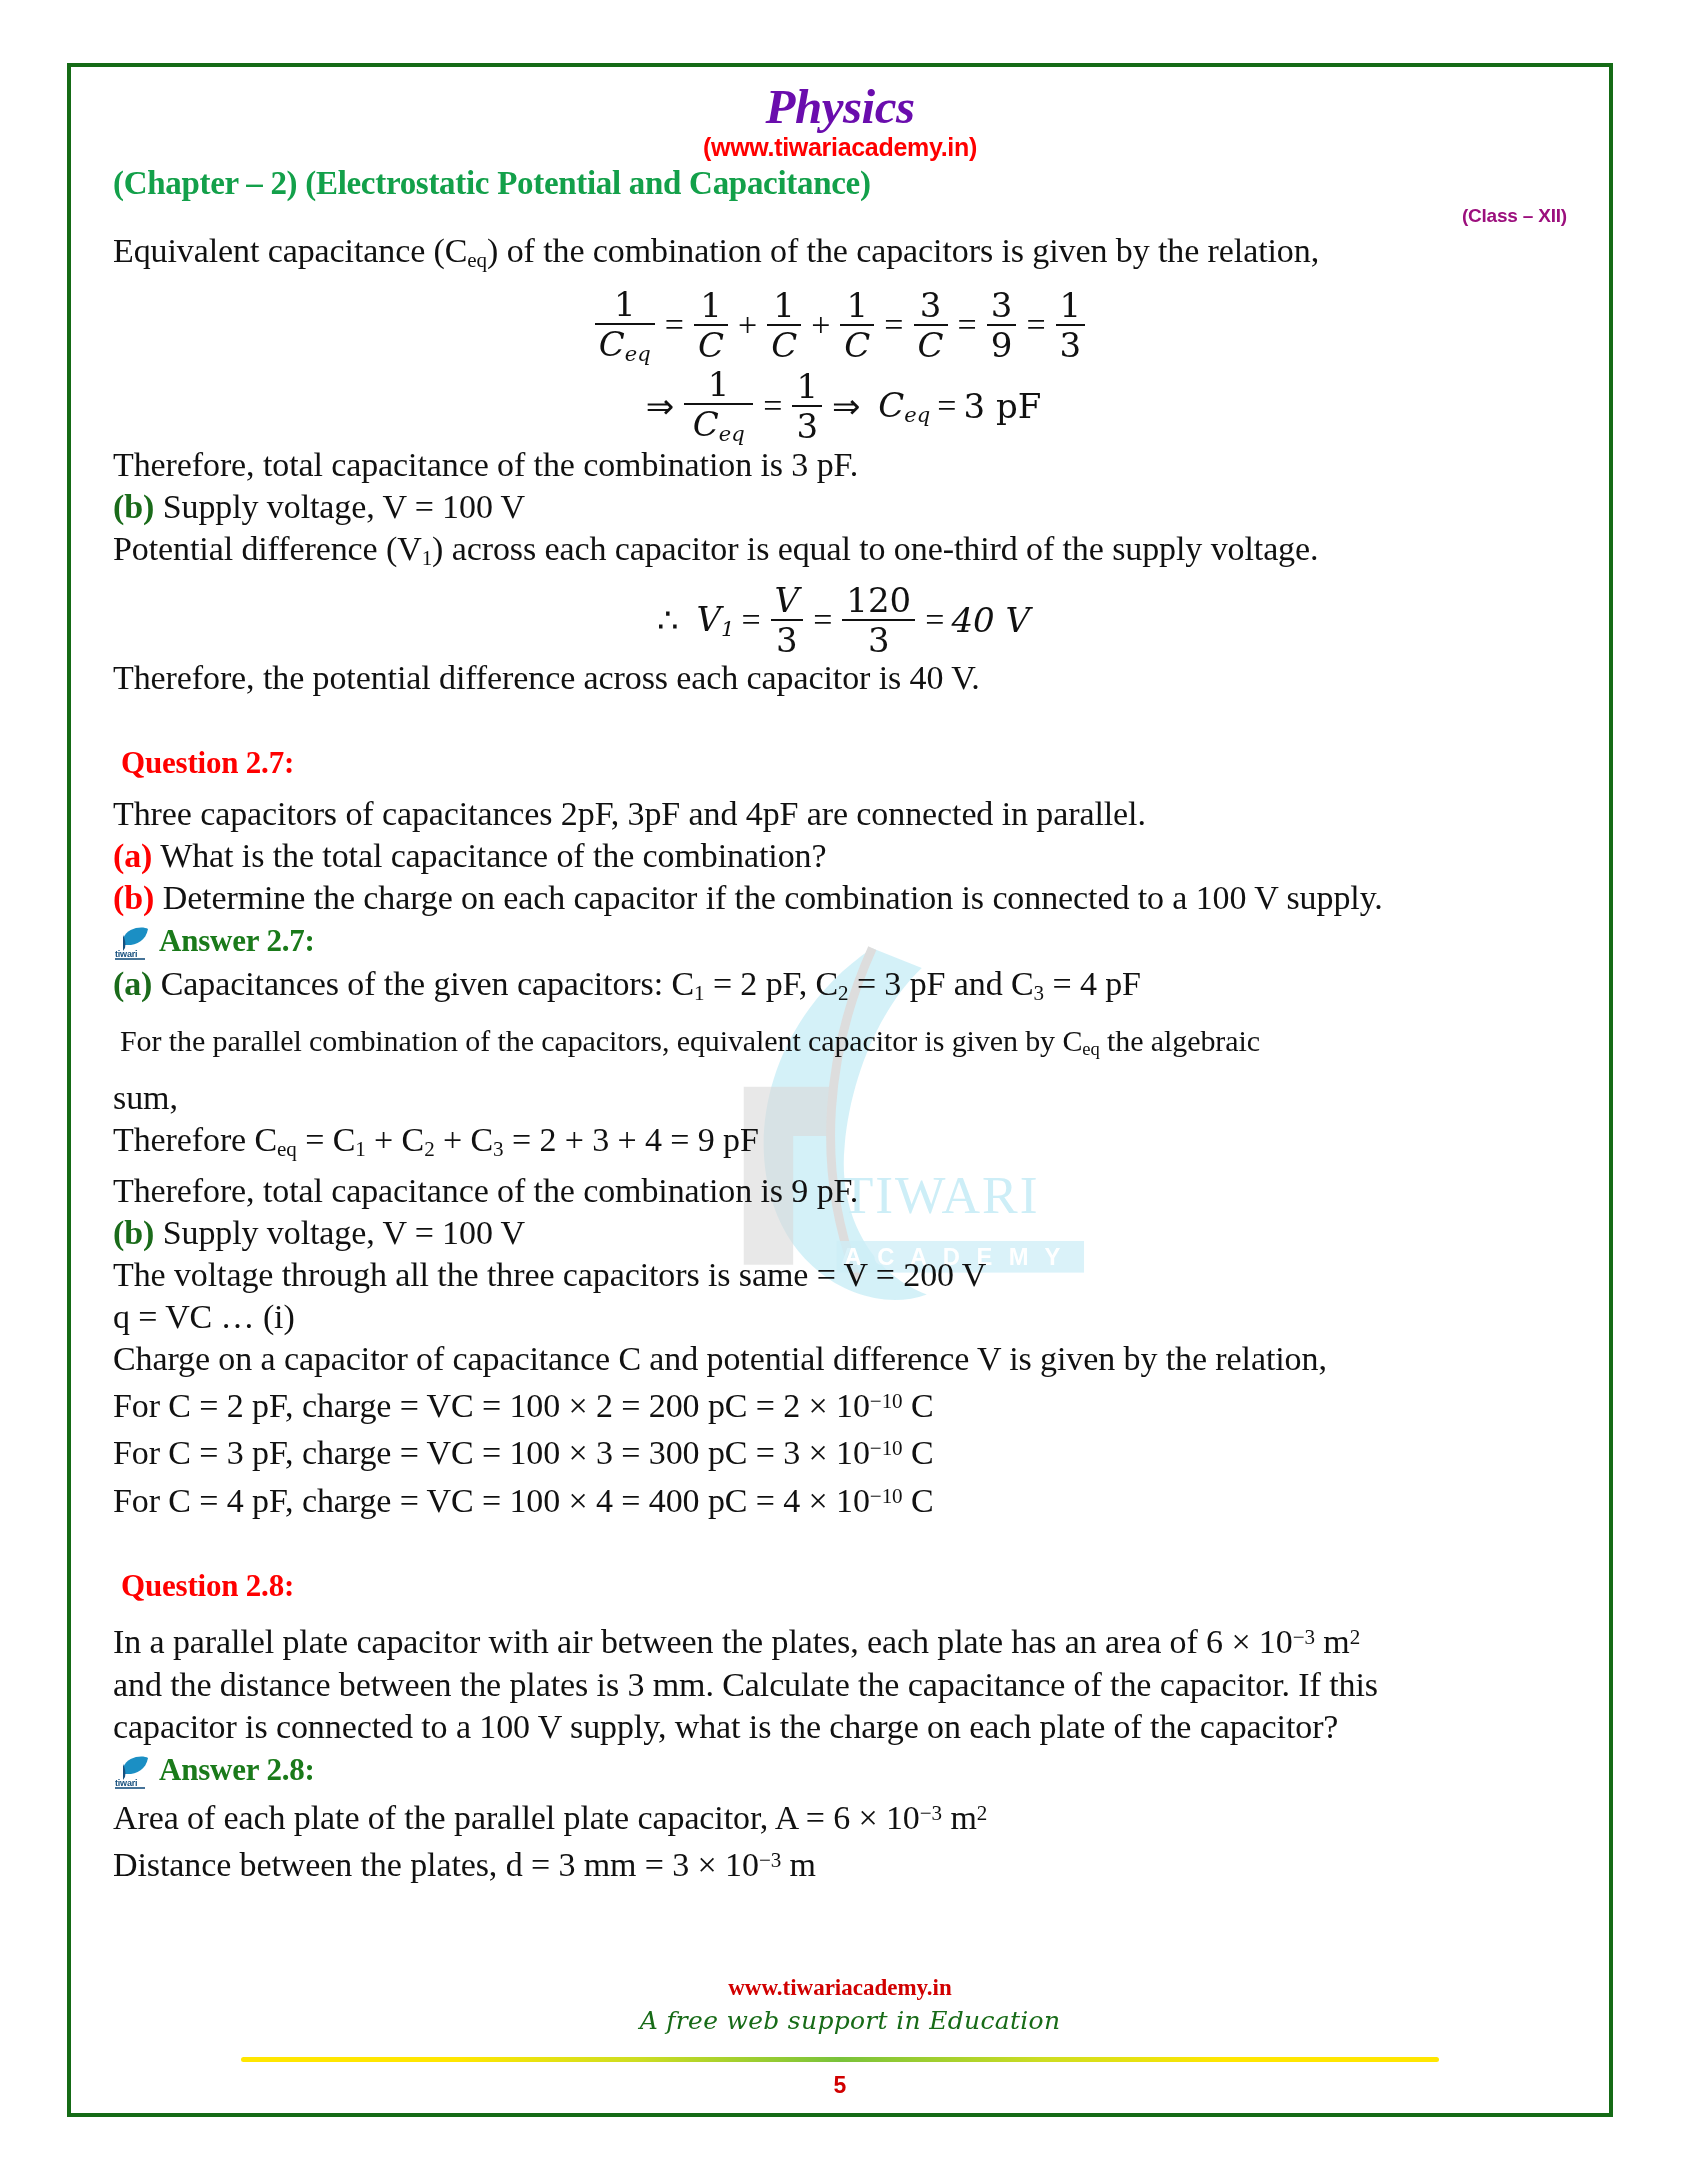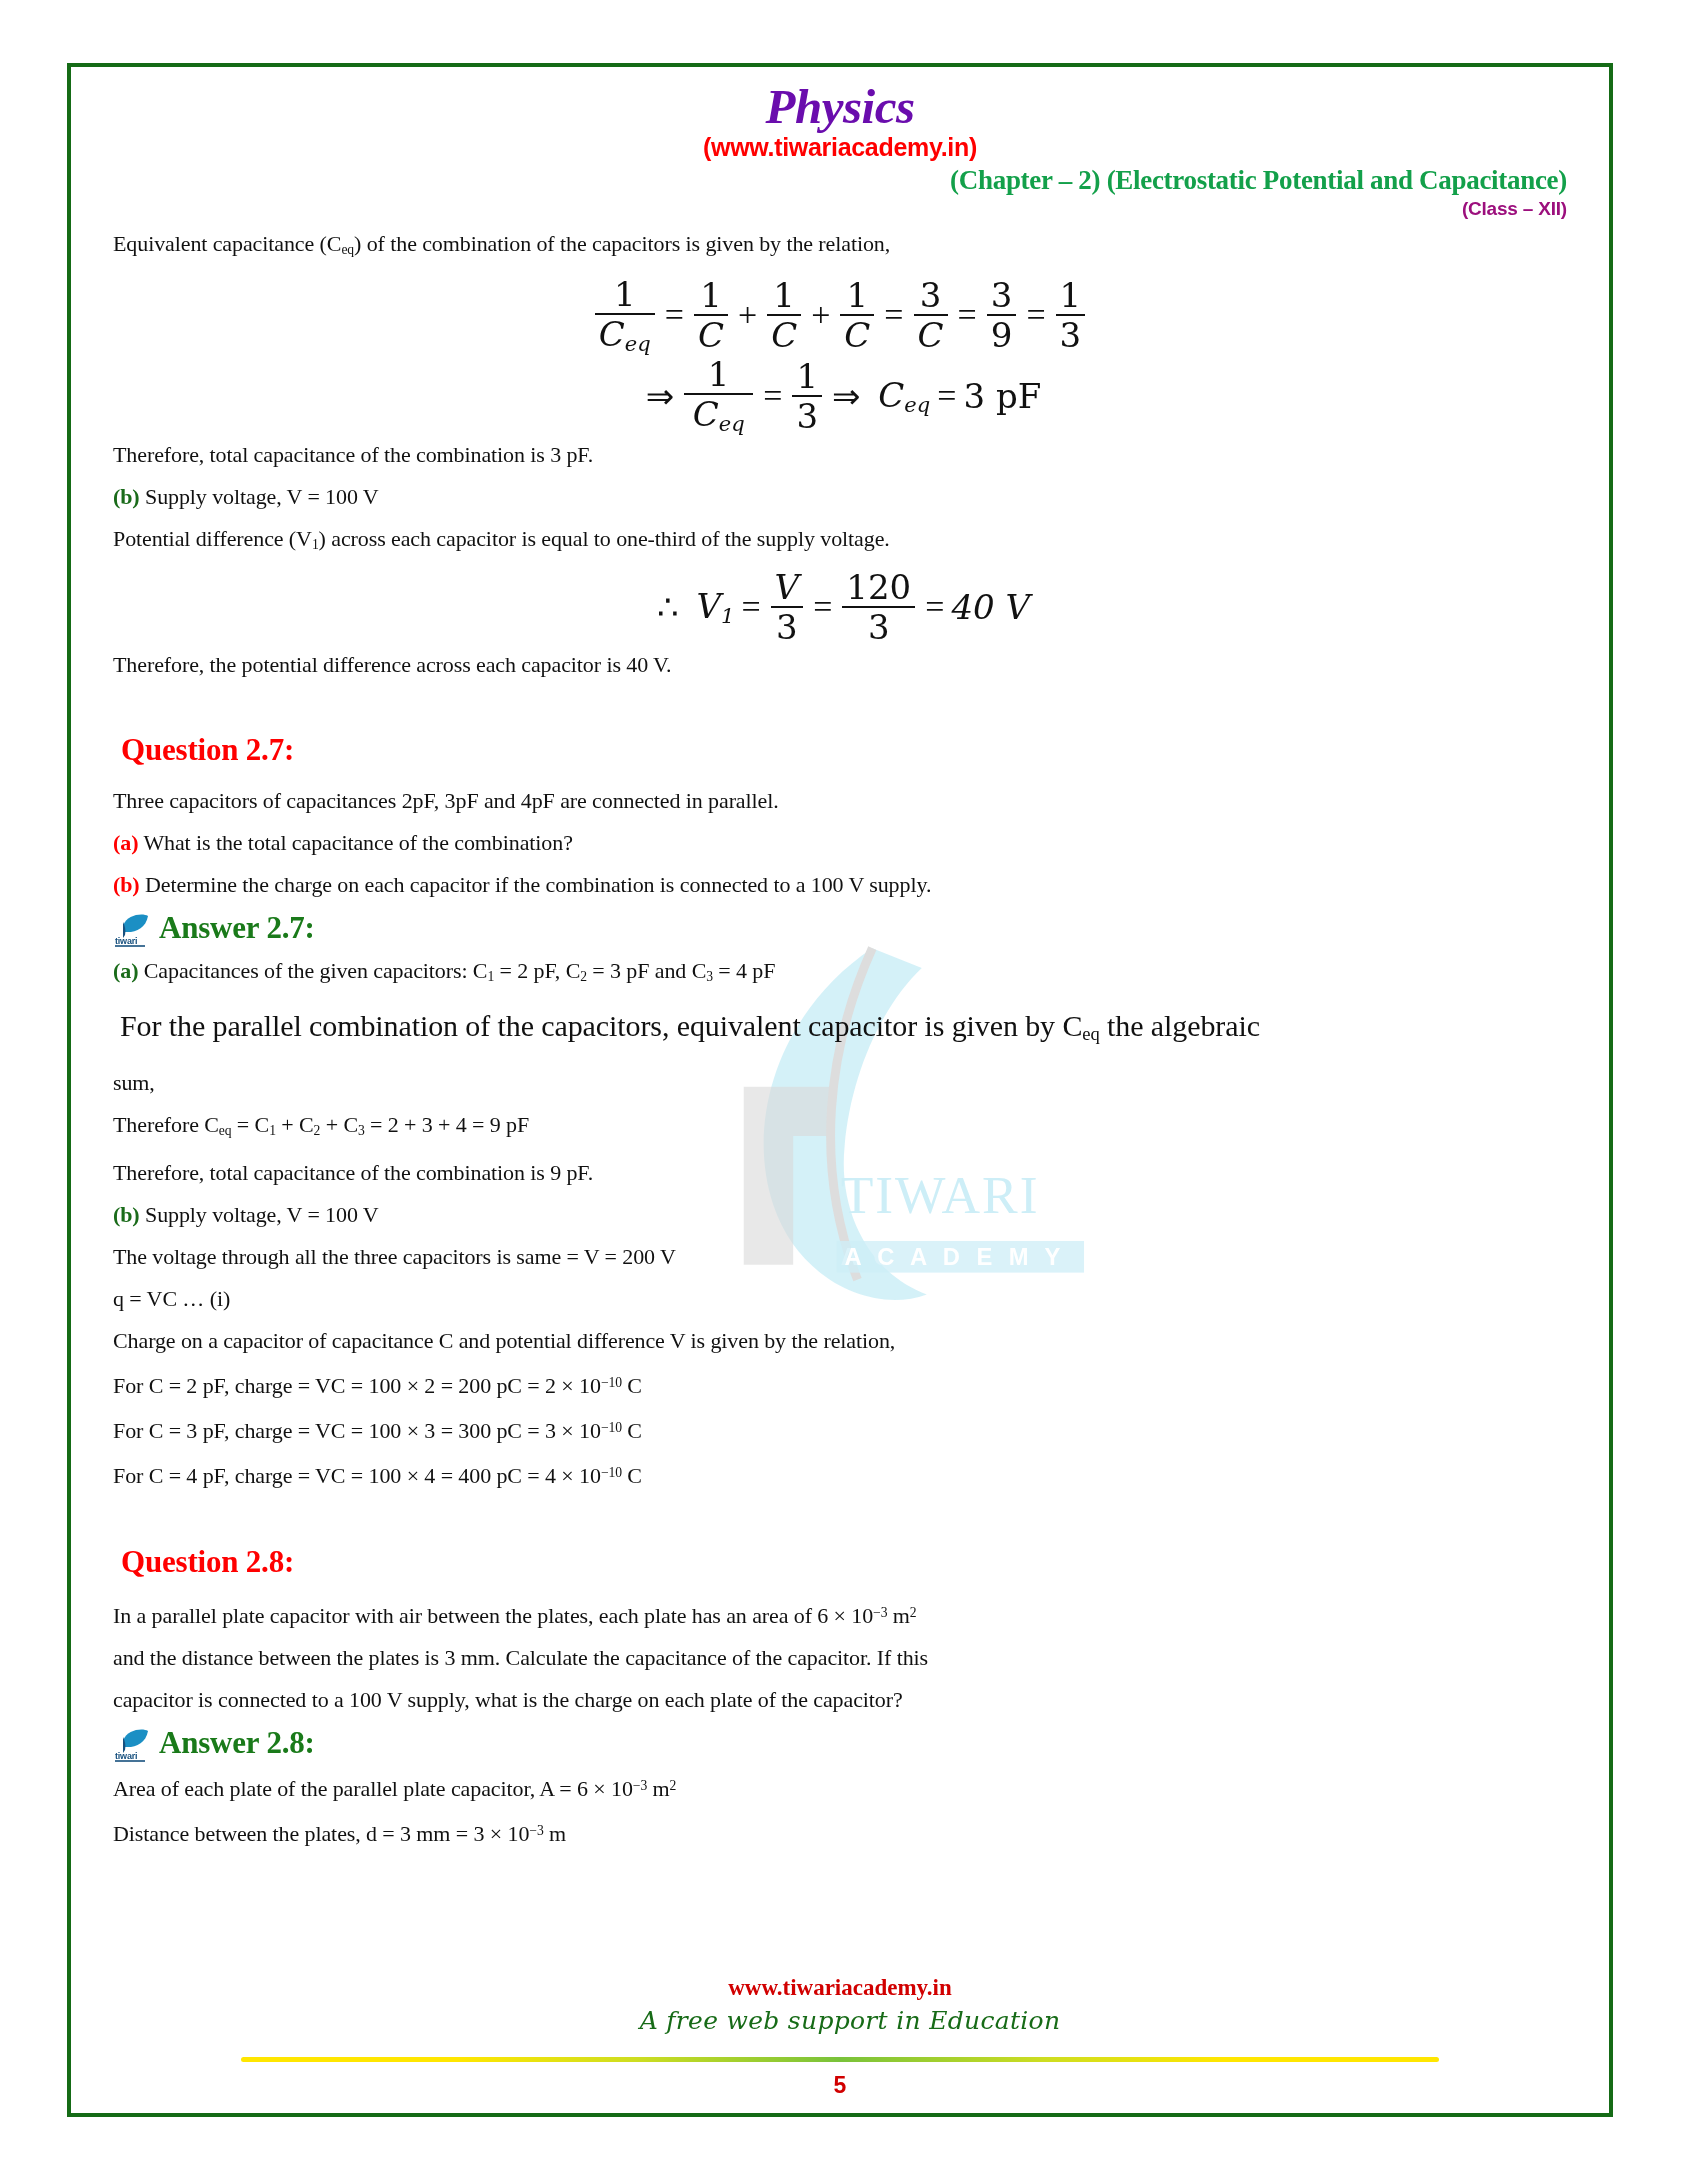--- a/index.html
+++ b/index.html
@@ -51,44 +51,44 @@
   .hdr-url {
     text-align: center;
     color: #ff0000;
     font-family: "Liberation Sans", sans-serif;
     font-weight: bold;
     font-size: 25px;
     line-height: 1.25;
     letter-spacing: -0.3px;
   }
   .hdr-chapter {
-    text-align: right;
+    text-align: left;
     color: #13a04a;
     font-family: "Liberation Serif", serif;
     font-weight: bold;
-    font-size: 27px;
+    font-size: 33px;
     line-height: 1.2;
     letter-spacing: -0.3px;
   }
   .hdr-class {
     text-align: right;
     color: #9c0f7d;
     font-family: "Liberation Sans", sans-serif;
     font-weight: bold;
     font-size: 19px;
     line-height: 1.4;
     letter-spacing: -0.2px;
   }
 
   
   .content { position: relative; z-index: 2; }
 
   p.line {
     margin: 0;
-    font-size: 22px;
+    font-size: 34px;
     line-height: 42px;
     color: #111;
     letter-spacing: -0.1px;
     white-space: nowrap;
   }
   p.wrapline {
     margin: 7px;
     font-size: 30px;
     line-height: 42px;
     color: #111;

